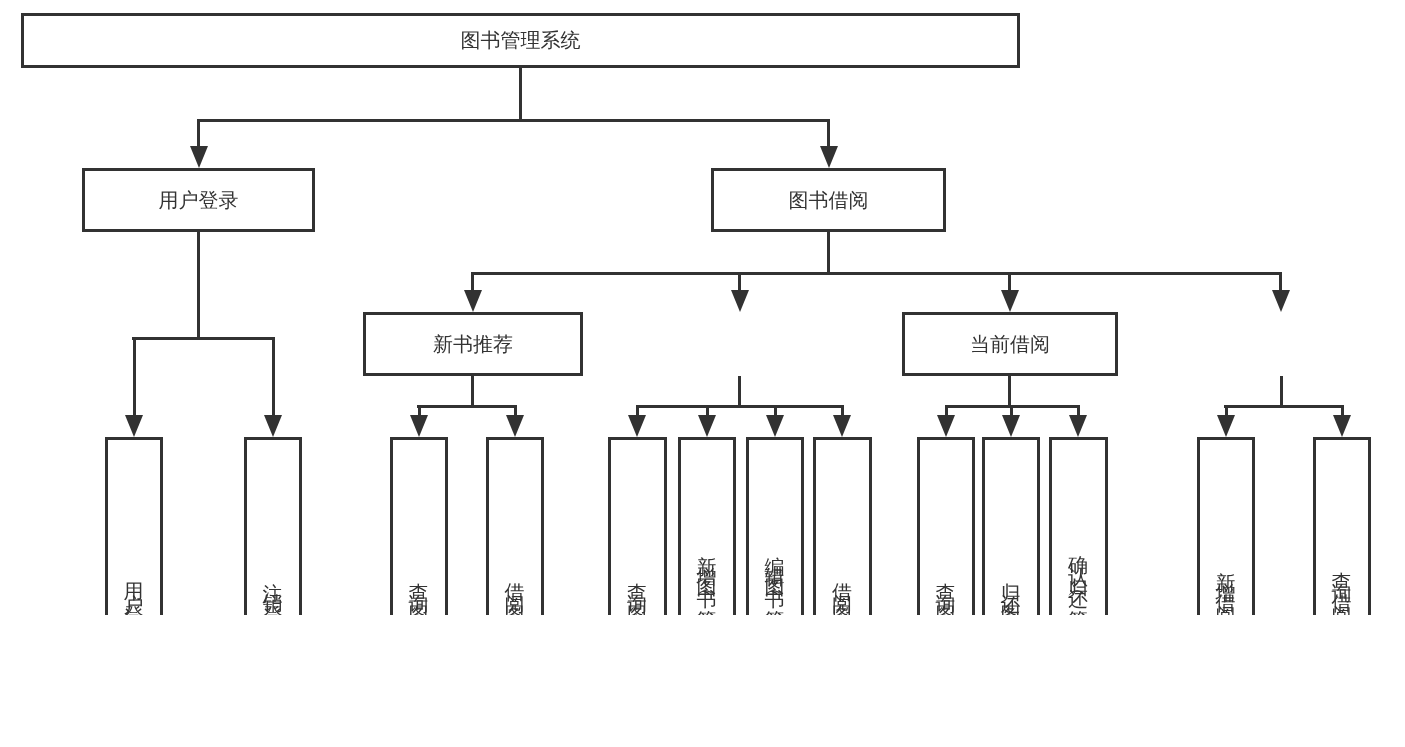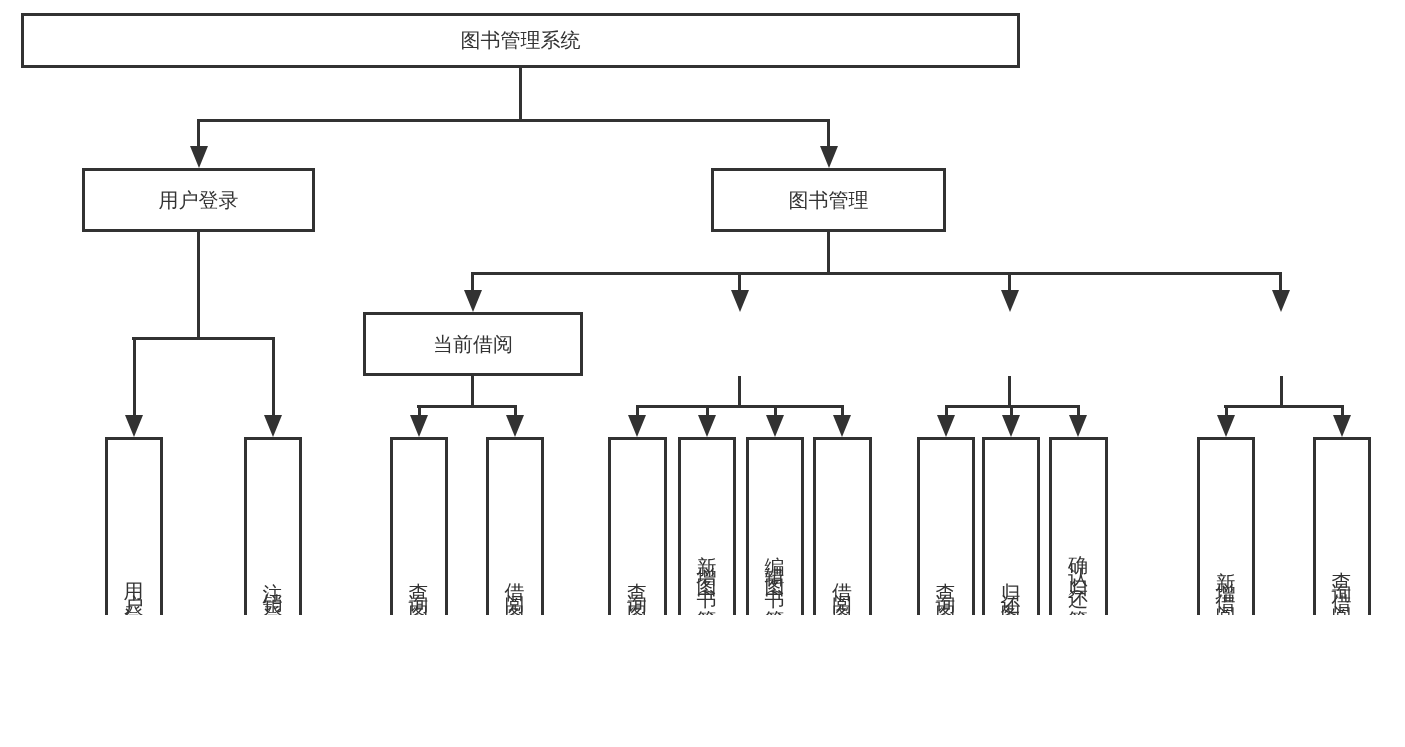--- a/index.html
+++ b/index.html
@@ -77,41 +77,42 @@
   <div class="box" style="left:21px;top:13px;width:999px;height:55px">图书管理系统</div>
 
   <div class="vline" style="left:519px;top:68px;height:51px"></div>
   <div class="hline" style="left:197px;top:119px;width:633px"></div>
   <div class="vline" style="left:197px;top:119px;height:29px"></div>
   <div class="arrow" style="left:190px;top:146px"></div>
   <div class="vline" style="left:827px;top:119px;height:29px"></div>
   <div class="arrow" style="left:820px;top:146px"></div>
 
   <div class="box" style="left:82px;top:168px;width:233px;height:64px">用户登录</div>
-  <div class="box" style="left:711px;top:168px;width:235px;height:64px">图书管理</div>
+  <div class="box" style="left:711px;top:168px;width:235px;height:64px">图书借阅</div>
 
   <div class="vline" style="left:197px;top:232px;height:105px"></div>
   <div class="hline" style="left:132px;top:337px;width:143px"></div>
   <div class="vline" style="left:133px;top:337px;height:80px"></div>
   <div class="arrow" style="left:125px;top:415px"></div>
   <div class="vline" style="left:272px;top:337px;height:80px"></div>
   <div class="arrow" style="left:264px;top:415px"></div>
 
   <div class="vline" style="left:827px;top:232px;height:40px"></div>
   <div class="hline" style="left:471px;top:272px;width:811px"></div>
   <div class="vline" style="left:471px;top:272px;height:20px"></div>
   <div class="arrow" style="left:464px;top:290px"></div>
   <div class="vline" style="left:738px;top:272px;height:20px"></div>
   <div class="arrow" style="left:731px;top:290px"></div>
   <div class="vline" style="left:1008px;top:272px;height:20px"></div>
   <div class="arrow" style="left:1001px;top:290px"></div>
   <div class="vline" style="left:1279px;top:272px;height:20px"></div>
   <div class="arrow" style="left:1272px;top:290px"></div>
 
-  <div class="box" style="left:363px;top:312px;width:220px;height:64px">当前借阅</div>
+  <div class="box" style="left:363px;top:312px;width:220px;height:64px">新书推荐</div>
+  <div class="box" style="left:902px;top:312px;width:216px;height:64px">当前借阅</div>
 
   <div class="vline" style="left:471px;top:376px;height:29px"></div>
   <div class="hline" style="left:417px;top:405px;width:99px"></div>
   <div class="vline" style="left:418px;top:405px;height:12px"></div>
   <div class="arrow" style="left:410px;top:415px"></div>
   <div class="vline" style="left:514px;top:405px;height:12px"></div>
   <div class="arrow" style="left:506px;top:415px"></div>
 
   <div class="vline" style="left:738px;top:376px;height:29px"></div>
   <div class="hline" style="left:636px;top:405px;width:208px"></div>

